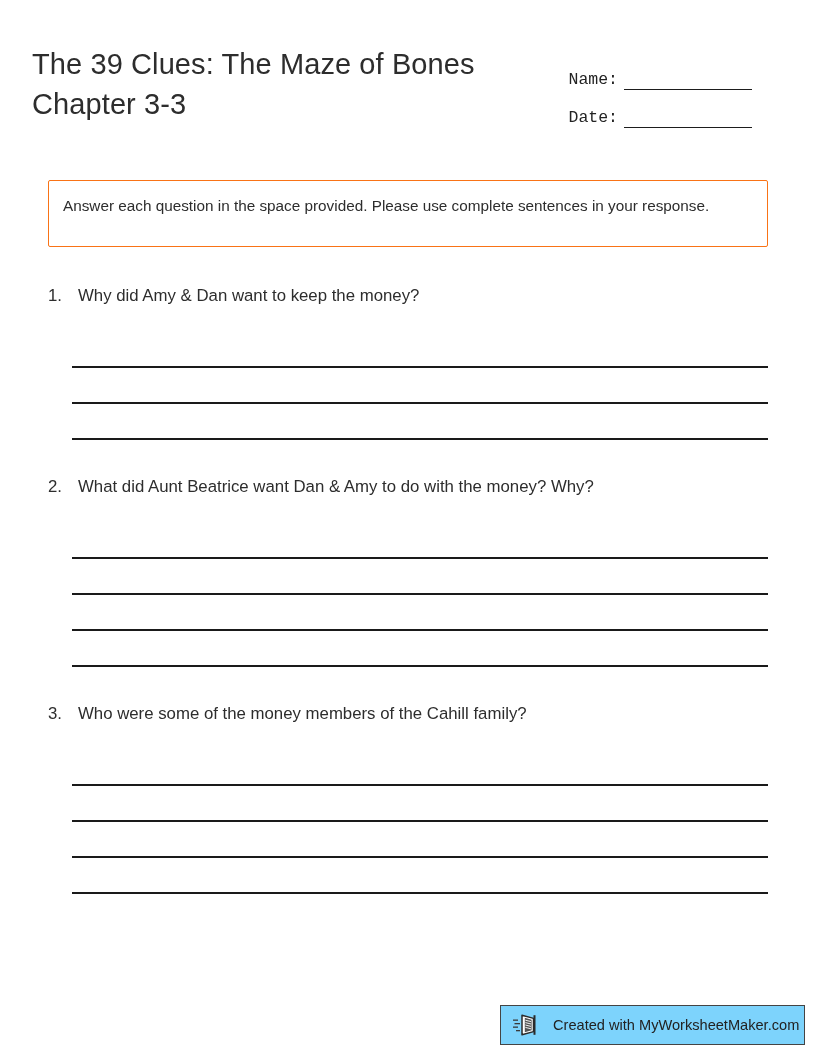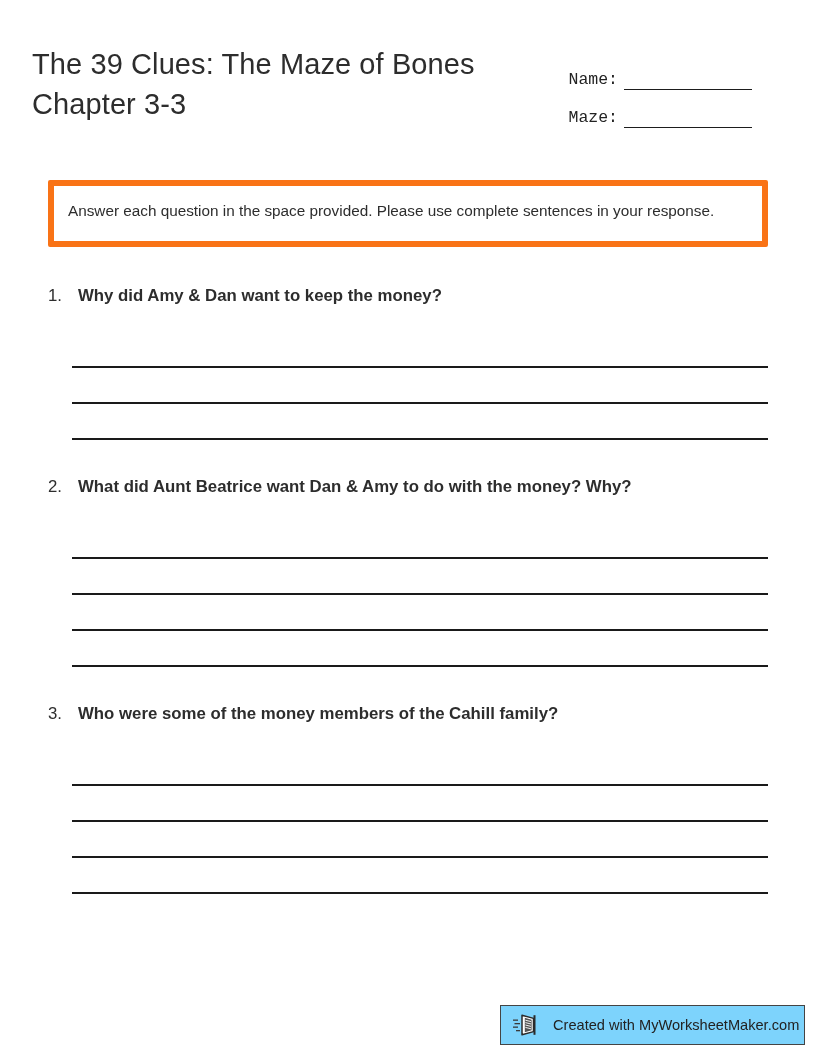--- a/index.html
+++ b/index.html
@@ -69,21 +69,21 @@
     height: 19px;
   }
 
   
   .instructions {
     position: absolute;
     left: 48px;
     top: 180px;
     width: 720px;
     box-sizing: border-box;
-    border: 6px solid #f97316;
+    border: 1px solid #f97316;
     border-radius: 2px;
     padding: 13px 14px 14px 14px;
     font-size: 15.3px;
     line-height: 24px;
     color: #2d2d2d;
     min-height: 67px;
   }
 
   
   .questions {
@@ -103,21 +103,20 @@
     line-height: 26px;
     color: #2d2d2d;
   }
   .q-num {
     width: 30px;
     flex: 0 0 30px;
     color: #2d2d2d;
   }
   .q-text {
     flex: 1 1 auto;
-    font-weight: bold;
   }
   .q-lines {
     margin-left: 24px;
     padding-top: 23px;
   }
   .answer-line {
     height: 34px;
     border-bottom: 2.2px solid #1a1a1a;
     width: 696px;
   }
@@ -164,21 +163,21 @@
       <div>The 39 Clues: The Maze of Bones</div>
       <div>Chapter 3-3</div>
     </div>
 
     <div class="nameblock">
       <div class="nd-row">
         <span class="nd-label">Name:</span>
         <span class="nd-line"></span>
       </div>
       <div class="nd-row">
-        <span class="nd-label">Maze:</span>
+        <span class="nd-label">Date:</span>
         <span class="nd-line"></span>
       </div>
     </div>
   </div>
 
   <div class="instructions">Answer each question in the space provided. Please use complete sentences in your response.</div>
 
   <div class="questions">
       <div class="question">
         <div class="q-head">

